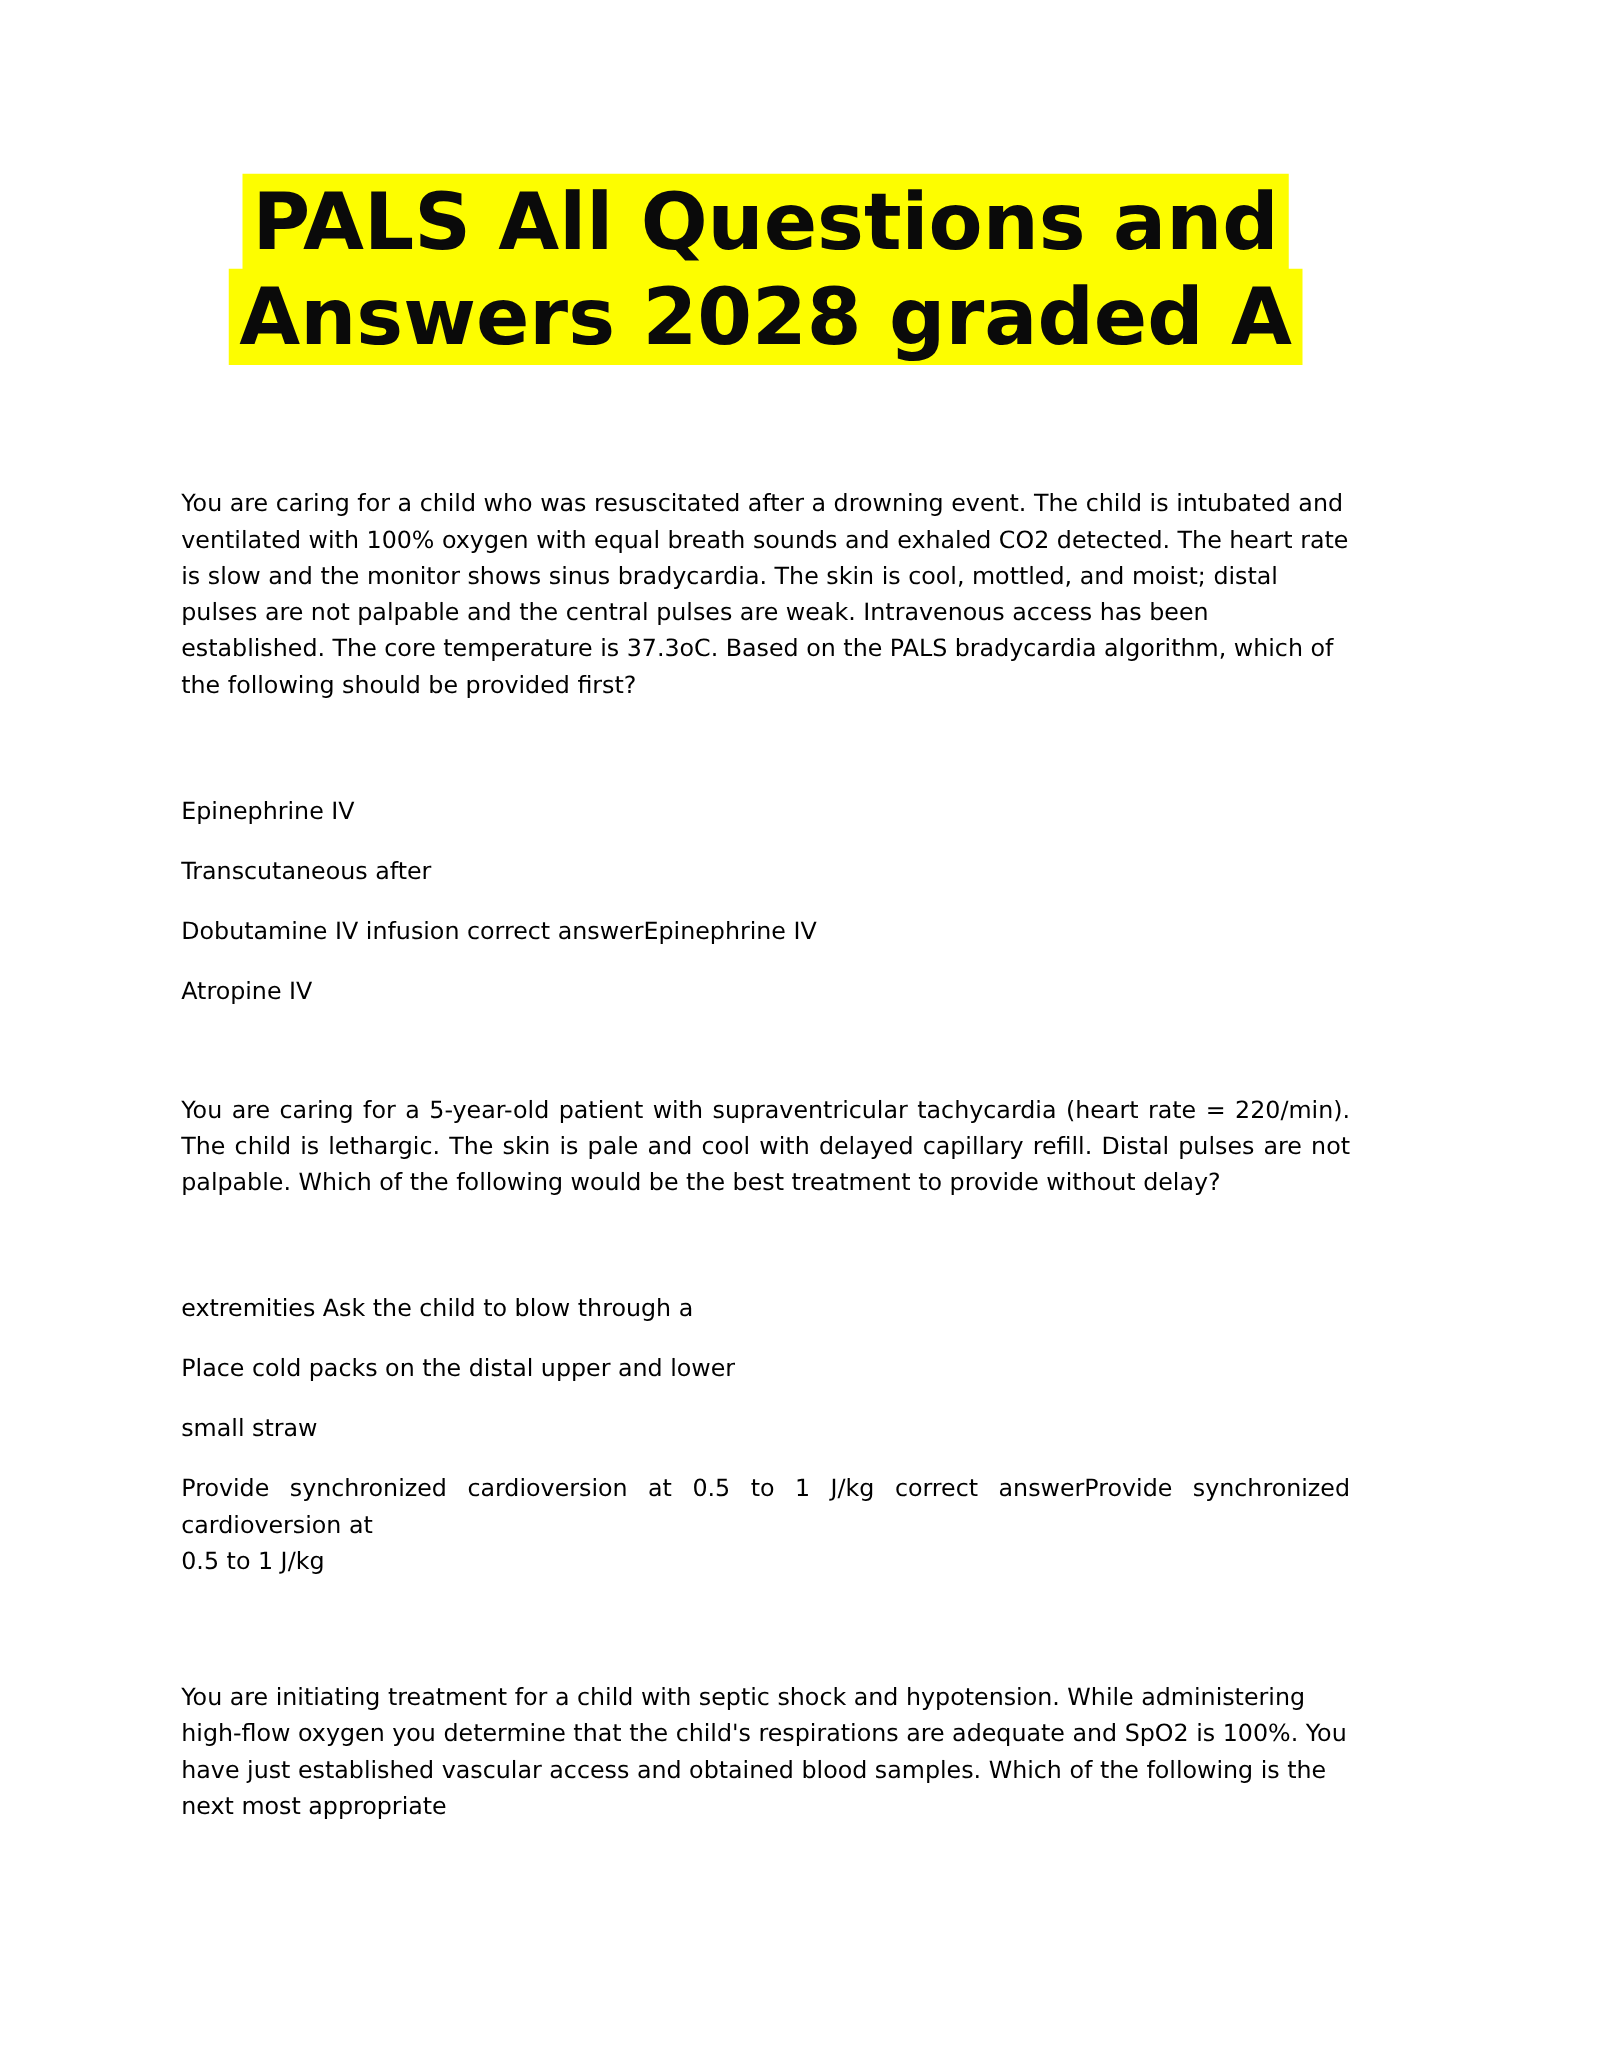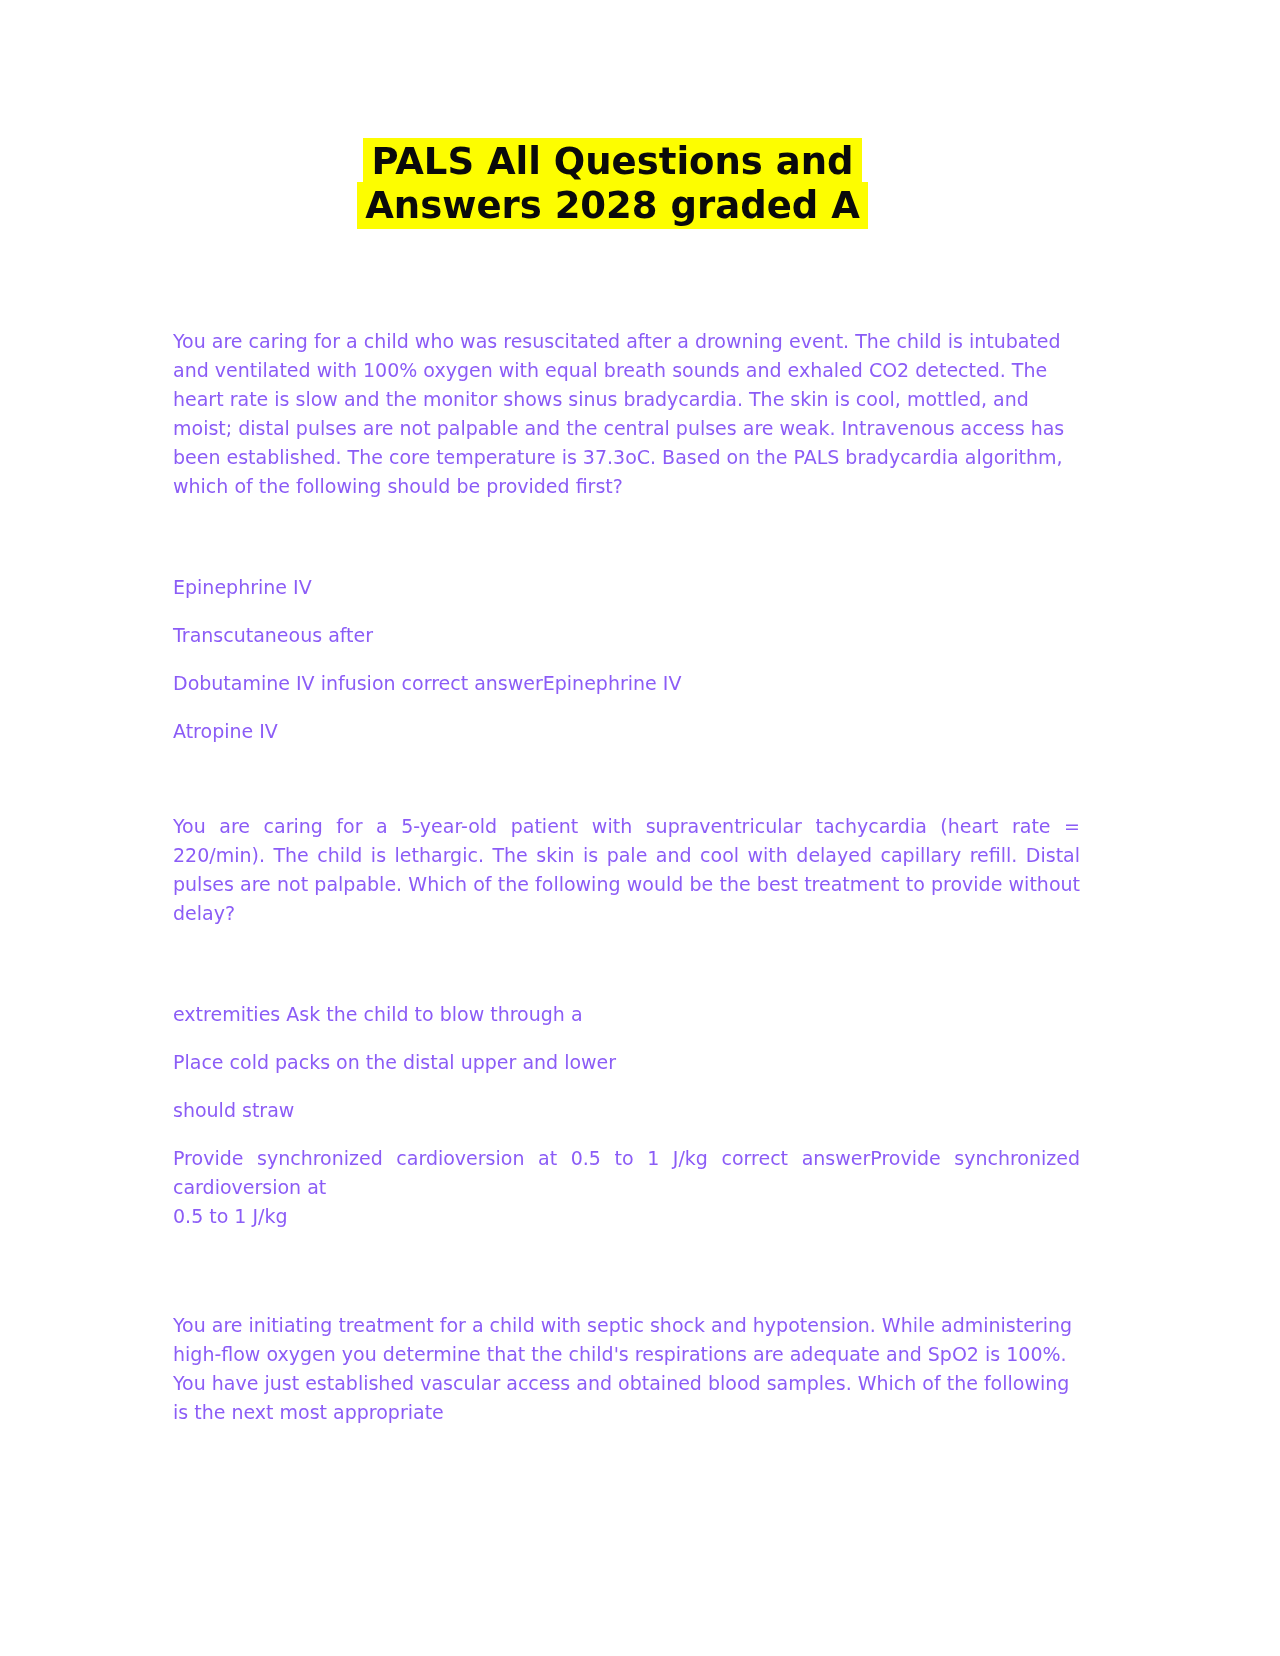--- a/index.html
+++ b/index.html
@@ -15,36 +15,35 @@
     overflow: hidden;
   }
   .content {
     width: 935px;
     margin-left: 145px;
     padding-top: 140px;
     color: #1c1c1c;
   }
   .doc-title {
     text-align: center;
-    font-size: 37px;
+    font-size: 63px;
     font-weight: bold;
     line-height: 1.2;
     color: #0a0a0a;
     margin-bottom: 98px;
     letter-spacing: 0px;
   }
   .doc-title .hl {
     background: #fdfd00;
     padding: 2px 8px;
   }
   .para {
     font-size: 19px;
     line-height: 29px;
-    color: #8b5cf6;
-    margin-left: 28px;
+    color: #000000;
   }
   .question {
     margin-bottom: 72px;
   }
   .justify {
     text-align: justify;
   }
   .option {
     margin-bottom: 19px;
     white-space: pre-line;
@@ -71,21 +70,21 @@
       <p class="para option">Transcutaneous after</p>
       <p class="para option">Dobutamine IV infusion correct answerEpinephrine IV</p>
       <p class="para option">Atropine IV</p>
     </div>
 
     <p class="para question justify">You are caring for a 5-year-old patient with supraventricular tachycardia (heart rate = 220/min). The child is lethargic. The skin is pale and cool with delayed capillary refill. Distal pulses are not palpable. Which of the following would be the best treatment to provide without delay?</p>
 
     <div class="options-group gap-large">
       <p class="para option">extremities Ask the child to blow through a</p>
       <p class="para option">Place cold packs on the distal upper and lower</p>
-      <p class="para option">should straw</p>
+      <p class="para option">small straw</p>
       <p class="para option justify">Provide synchronized cardioversion at 0.5 to 1 J/kg correct answerProvide synchronized cardioversion at
 0.5 to 1 J/kg</p>
     </div>
 
     <p class="para question">You are initiating treatment for a child with septic shock and hypotension. While administering high-flow oxygen you determine that the child's respirations are adequate and SpO2 is 100%. You have just established vascular access and obtained blood samples. Which of the following is the next most appropriate</p>
 
   </div>
 </div>
 
 </body></html>

